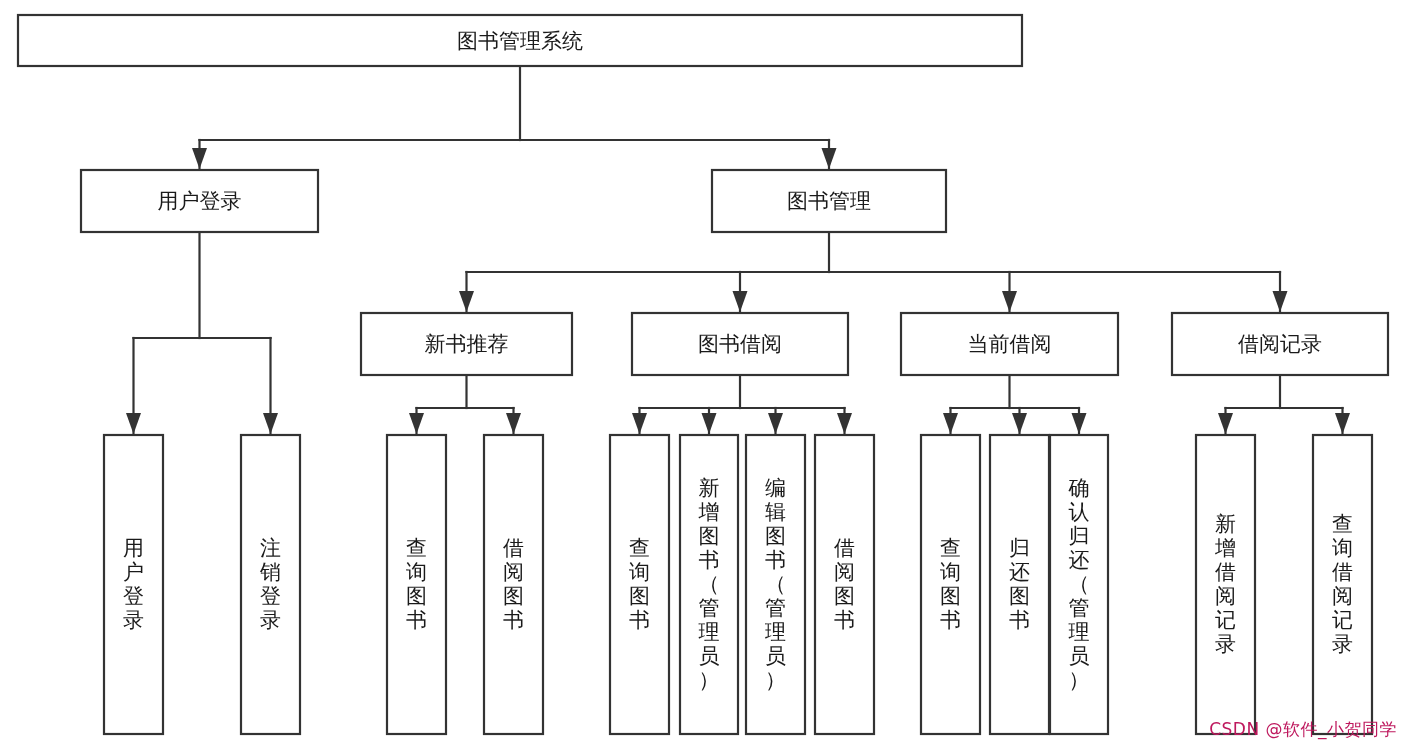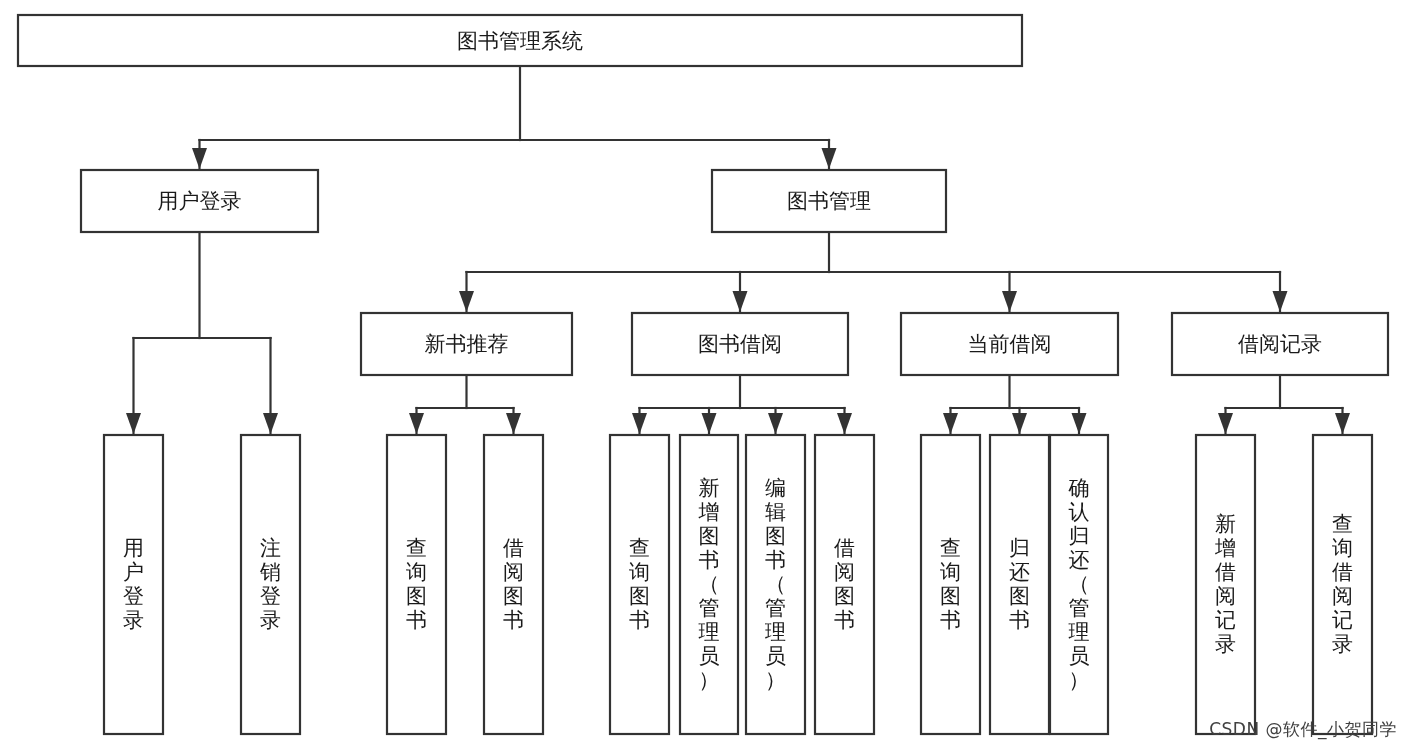--- a/index.html
+++ b/index.html
@@ -42,21 +42,21 @@
     fill: #1a1a1a;
     text-anchor: middle;
     dominant-baseline: middle;
   }
   .watermark {
     position: absolute;
     right: 8px;
     bottom: 6px;
     font-family: "DejaVu Sans", "Liberation Sans", sans-serif;
     font-size: 17px;
-    color: #404040;
+    color: #be185d;
     letter-spacing: 0.5px;
     white-space: nowrap;
     pointer-events: none;
   }
 </style>
 </head>
 <body>
 
 <div id="diagram-root">
   <svg id="diagram-svg" width="1405" height="747" viewBox="0 0 1405 747" xmlns="http://www.w3.org/2000/svg">

